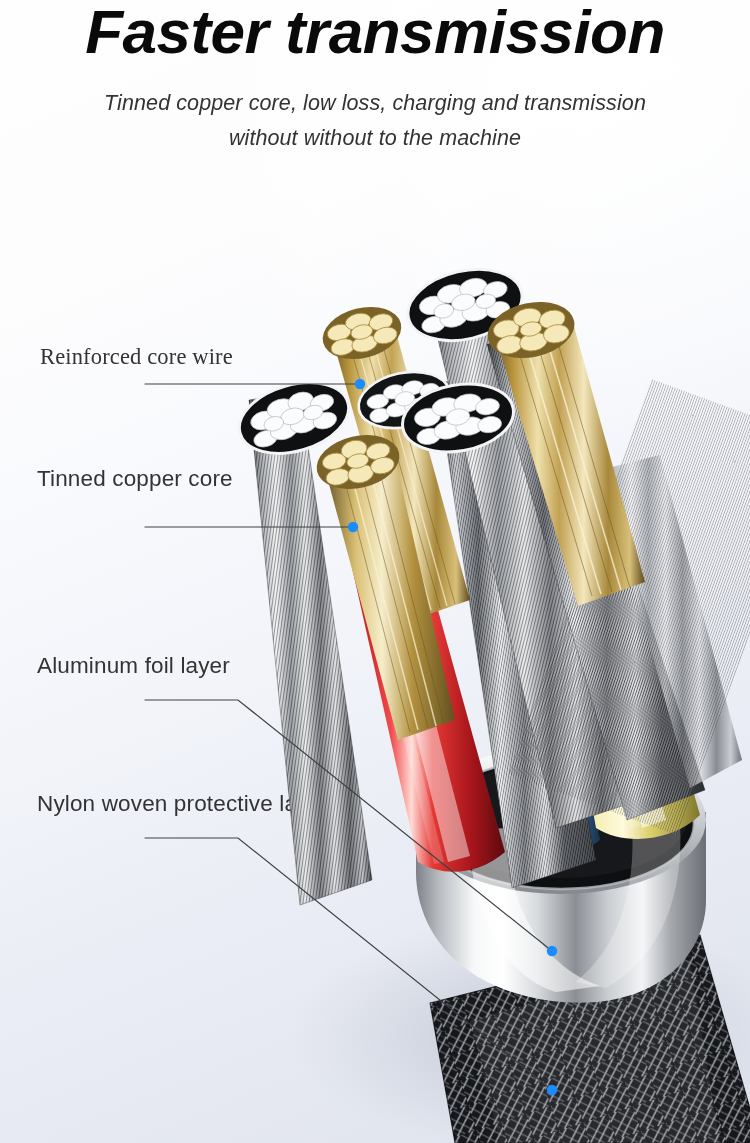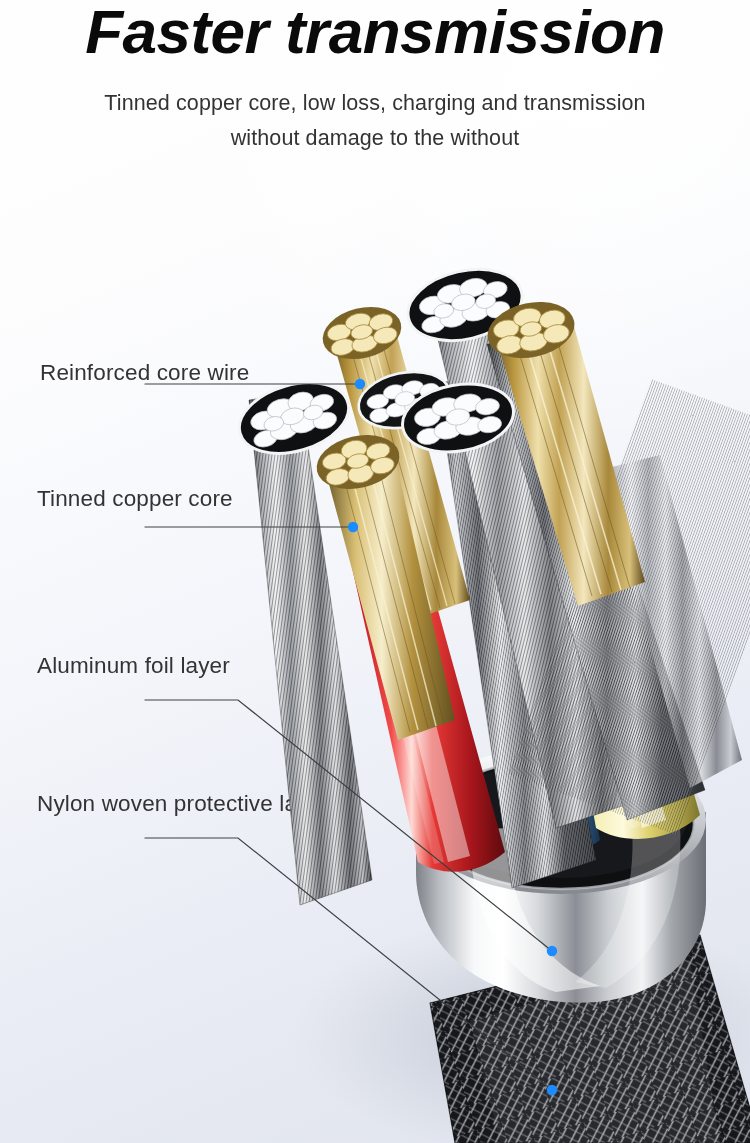--- a/index.html
+++ b/index.html
@@ -28,35 +28,36 @@
     font-weight:bold;
     font-style:italic;
     letter-spacing:-0.5px;
     color:#0a0a0a;
     line-height:1.04;
     white-space:nowrap;
   }
   .subline {
     margin-top:22px;
     font-size:21.5px;
+    font-style:italic;
     color:#333333;
     line-height:1.62;
     letter-spacing:0.1px;
   }
 
   
   .callout-label {
     position:absolute;
     font-size:22.5px;
     color:#333333;
     white-space:nowrap;
     letter-spacing:0.15px;
   }
-  #lbl-0 { left:40px;  top:360px; }
-  #lbl-1 { left:37px;  top:486px; }
+  #lbl-0 { left:40px;  top:344px;font-family:Liberation Serif, serif; }
+  #lbl-1 { left:37px;  top:466px; }
   #lbl-2 { left:37px;  top:653px;text-align:right; }
   #lbl-3 { left:37px;  top:791px; }
 
   
   svg.layer {
     position:absolute; left:0; top:0;
     width:750px; height:1143px;
     overflow:visible;
   }
   svg#leaders { z-index:40; pointer-events:none; }
@@ -459,21 +460,21 @@
         <ellipse cx="24" cy="9" rx="13" ry="9"></ellipse>
         <ellipse cx="0" cy="-1" rx="11" ry="7"></ellipse>
       </g>
     </g>
   </svg>
 
   <div class="header">
     <div class="headline">Faster transmission</div>
     <div class="subline">
       <div>Tinned copper core, low loss, charging and transmission</div>
-      <div>without damage to the without</div>
+      <div>without without to the machine</div>
     </div>
   </div>
 
   <svg class="layer" id="leaders" viewBox="0 0 750 1143">
     <g stroke="#3c4044" stroke-width="1.2" fill="none" stroke-linecap="round">
       <path d="M145,384 L360,384"></path>
       <path d="M145,527 L353,527"></path>
       <path d="M145,700 L238,700 L552,951"></path>
       <path d="M145,838 L238,838 L552,1090"></path>
     </g>

